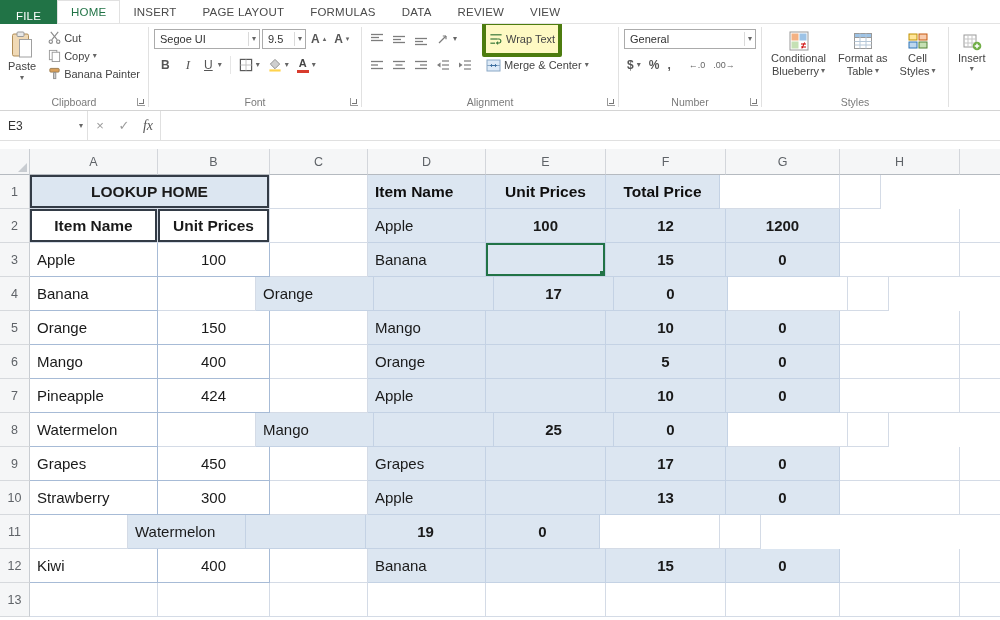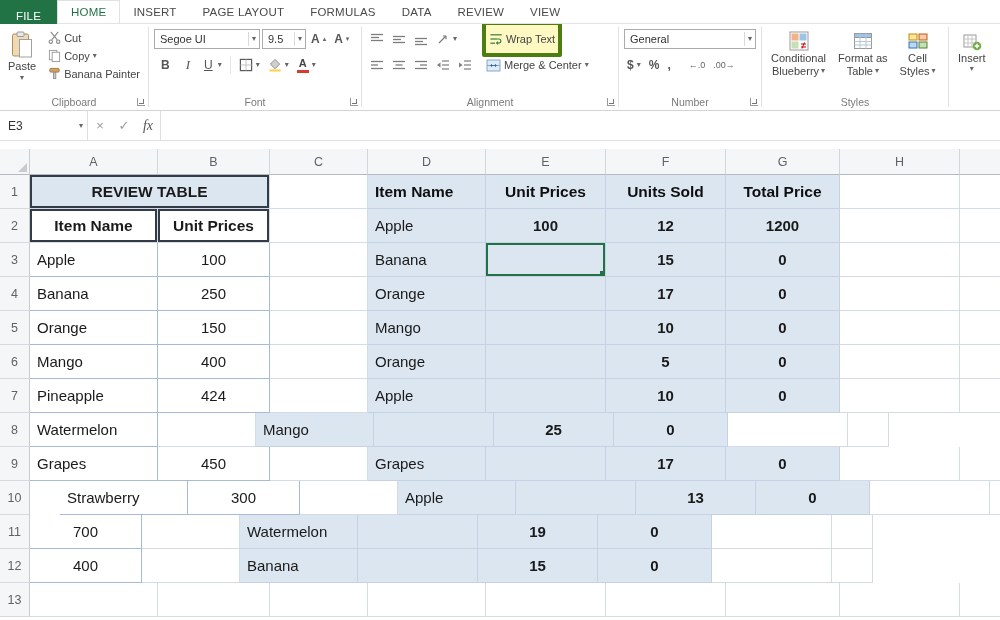--- a/index.html
+++ b/index.html
@@ -452,25 +452,24 @@
         <div class="colhead" style="width: 118px;">D</div>
         <div class="colhead" style="width: 120px;">E</div>
         <div class="colhead" style="width: 120px;">F</div>
         <div class="colhead" style="width: 114px;">G</div>
         <div class="colhead" style="width: 120px;">H</div>
         <div class="colhead" style="width: 41px;"></div>
       </div>
     <div class="grid-body">
         <div class="grow">
           <div class="rowhead">1</div>
-          <div class="cell lk-title" style="width: 240px;">REVIEW TABLE</div>
+          <div class="cell lk-title" style="width: 240px;">LOOKUP HOME</div>
           <div class="cell" style="width: 98px;"></div>
           <div class="cell blue mt-head" style="width: 118px;">Item Name</div>
           <div class="cell blue mt-head ac" style="width: 120px;">Unit Prices</div>
-          <div class="cell blue mt-head ac" style="width: 120px;">Units Sold</div>
           <div class="cell blue mt-head ac" style="width: 114px;">Total Price</div>
           <div class="cell" style="width: 120px;"></div>
           <div class="cell" style="width: 41px;"></div>
         </div>
         <div class="grow">
           <div class="rowhead">2</div>
           <div class="cell lk-head" style="width: 128px;">Item Name</div>
           <div class="cell lk-head" style="width: 112px;">Unit Prices</div>
           <div class="cell" style="width: 98px;"></div>
           <div class="cell blue" style="width: 118px;">Apple</div>
@@ -488,21 +487,20 @@
           <div class="cell blue" style="width: 118px;">Banana</div>
           <div class="cell blue ac selected" style="width: 120px;"></div>
           <div class="cell blue ac bold" style="width: 120px;">15</div>
           <div class="cell blue ac bold" style="width: 114px;">0</div>
           <div class="cell" style="width: 120px;"></div>
           <div class="cell" style="width: 41px;"></div>
         </div>
         <div class="grow">
           <div class="rowhead">4</div>
           <div class="cell lk-data" style="width: 128px;">Banana</div>
-          <div class="cell lk-data ac" style="width: 112px;">250</div>
           <div class="cell" style="width: 98px;"></div>
           <div class="cell blue" style="width: 118px;">Orange</div>
           <div class="cell blue ac" style="width: 120px;"></div>
           <div class="cell blue ac bold" style="width: 120px;">17</div>
           <div class="cell blue ac bold" style="width: 114px;">0</div>
           <div class="cell" style="width: 120px;"></div>
           <div class="cell" style="width: 41px;"></div>
         </div>
         <div class="grow">
           <div class="rowhead">5</div>
@@ -558,43 +556,43 @@
           <div class="cell" style="width: 98px;"></div>
           <div class="cell blue" style="width: 118px;">Grapes</div>
           <div class="cell blue ac" style="width: 120px;"></div>
           <div class="cell blue ac bold" style="width: 120px;">17</div>
           <div class="cell blue ac bold" style="width: 114px;">0</div>
           <div class="cell" style="width: 120px;"></div>
           <div class="cell" style="width: 41px;"></div>
         </div>
         <div class="grow">
           <div class="rowhead">10</div>
-          <div class="cell lk-data" style="width: 128px; margin-left: 30px;">Strawberry</div>
+          <div class="cell lk-data" style="width: 128px;">Strawberry</div>
           <div class="cell lk-data ac" style="width: 112px;">300</div>
           <div class="cell" style="width: 98px;"></div>
           <div class="cell blue" style="width: 118px;">Apple</div>
           <div class="cell blue ac" style="width: 120px;"></div>
           <div class="cell blue ac bold" style="width: 120px;">13</div>
           <div class="cell blue ac bold" style="width: 114px;">0</div>
           <div class="cell" style="width: 120px;"></div>
           <div class="cell" style="width: 41px;"></div>
         </div>
         <div class="grow">
           <div class="rowhead">11</div>
-          <div class="cell lk-data ac" style="width: 112px;">700</div>
           <div class="cell" style="width: 98px;"></div>
           <div class="cell blue" style="width: 118px;">Watermelon</div>
           <div class="cell blue ac" style="width: 120px;"></div>
           <div class="cell blue ac bold" style="width: 120px;">19</div>
           <div class="cell blue ac bold" style="width: 114px;">0</div>
           <div class="cell" style="width: 120px;"></div>
           <div class="cell" style="width: 41px;"></div>
         </div>
         <div class="grow">
           <div class="rowhead">12</div>
+          <div class="cell lk-data" style="width: 128px;">Kiwi</div>
           <div class="cell lk-data ac" style="width: 112px;">400</div>
           <div class="cell" style="width: 98px;"></div>
           <div class="cell blue" style="width: 118px;">Banana</div>
           <div class="cell blue ac" style="width: 120px;"></div>
           <div class="cell blue ac bold" style="width: 120px;">15</div>
           <div class="cell blue ac bold" style="width: 114px;">0</div>
           <div class="cell" style="width: 120px;"></div>
           <div class="cell" style="width: 41px;"></div>
         </div>
         <div class="grow">

